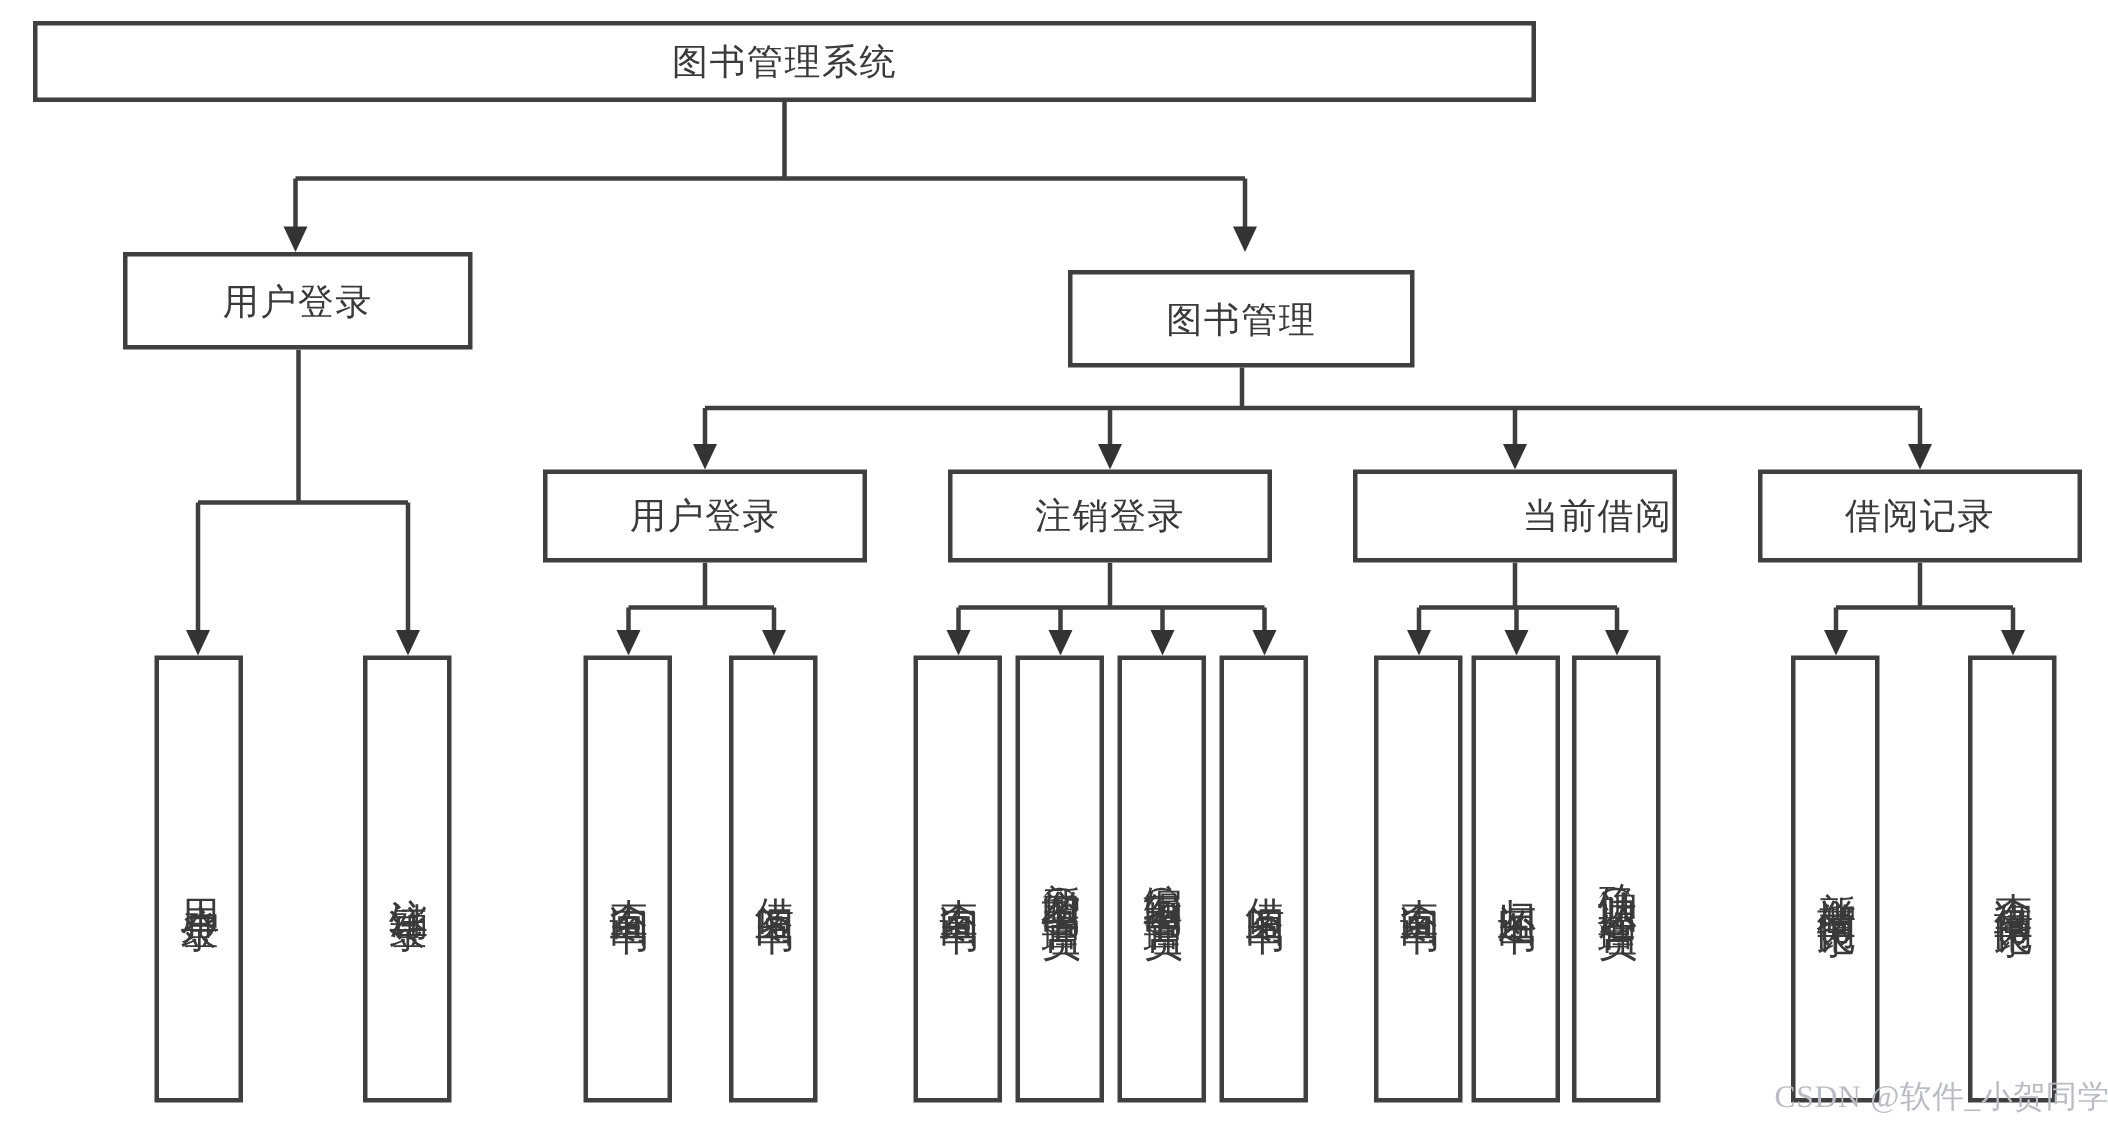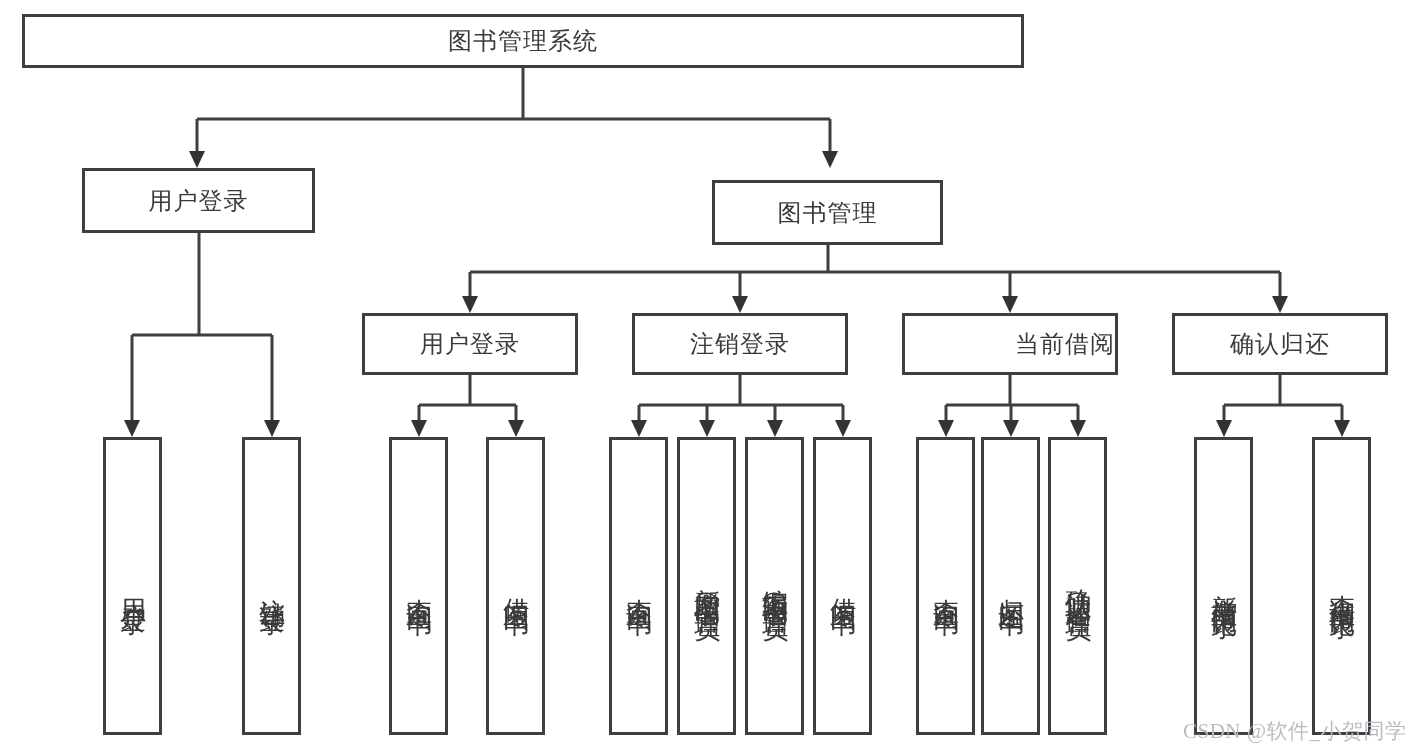--- a/index.html
+++ b/index.html
@@ -90,21 +90,21 @@
   <div class="box hbox lvl3" style="left:362px;">
     <span>用户登录</span>
   </div>
   <div class="box hbox lvl3" style="left:632px;">
     <span>注销登录</span>
   </div>
   <div class="box hbox lvl3" style="left:902px;justify-content:flex-end;">
     <span>当前借阅</span>
   </div>
   <div class="box hbox lvl3" style="left:1172px;">
-    <span>确认归还</span>
+    <span>借阅记录</span>
   </div>
 
   <div class="box leaf" style="left:103px;">
     <span>用户登录</span>
   </div>
   <div class="box leaf" style="left:242px;">
     <span>注销登录</span>
   </div>
   <div class="box leaf" style="left:389px;">
     <span>查询图书</span>

